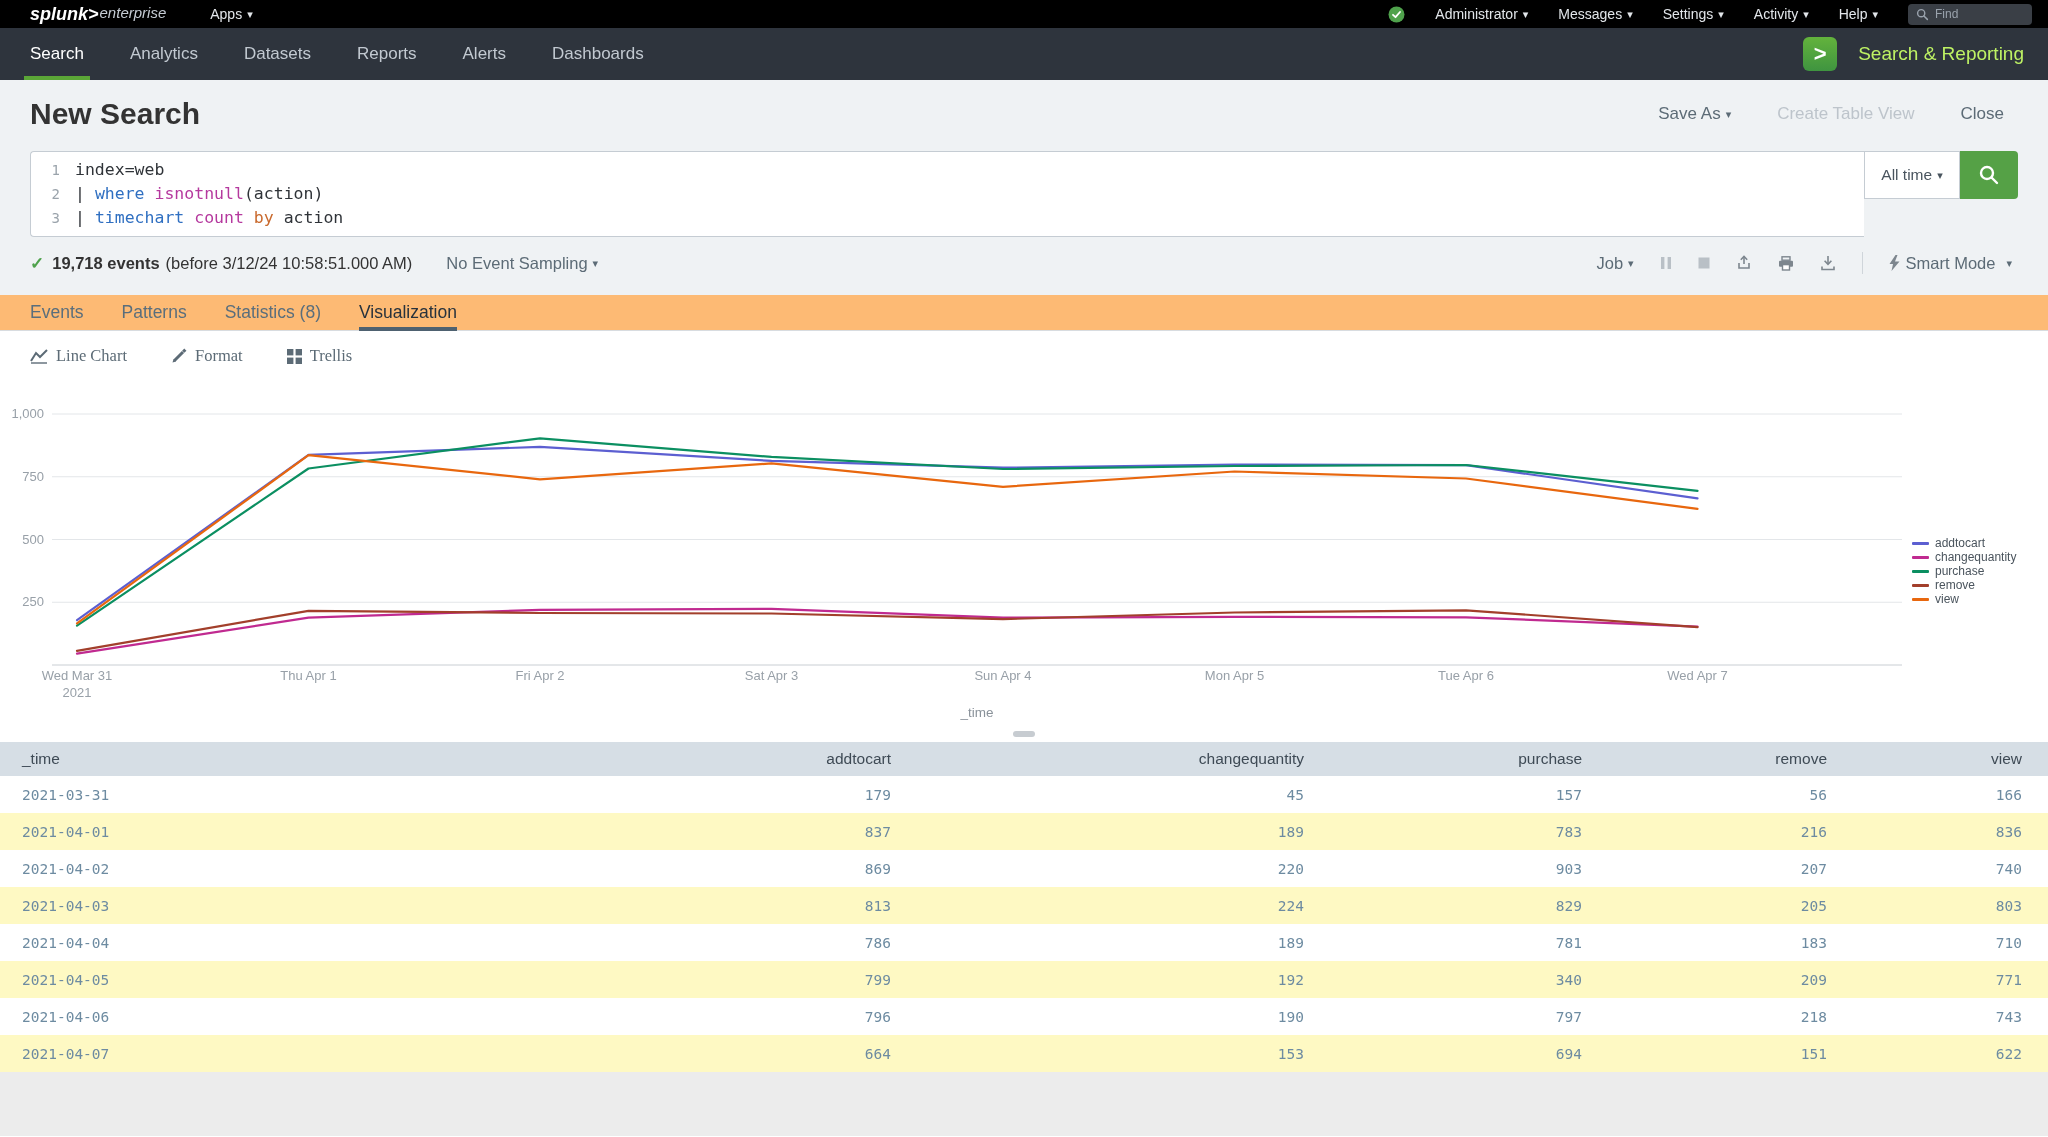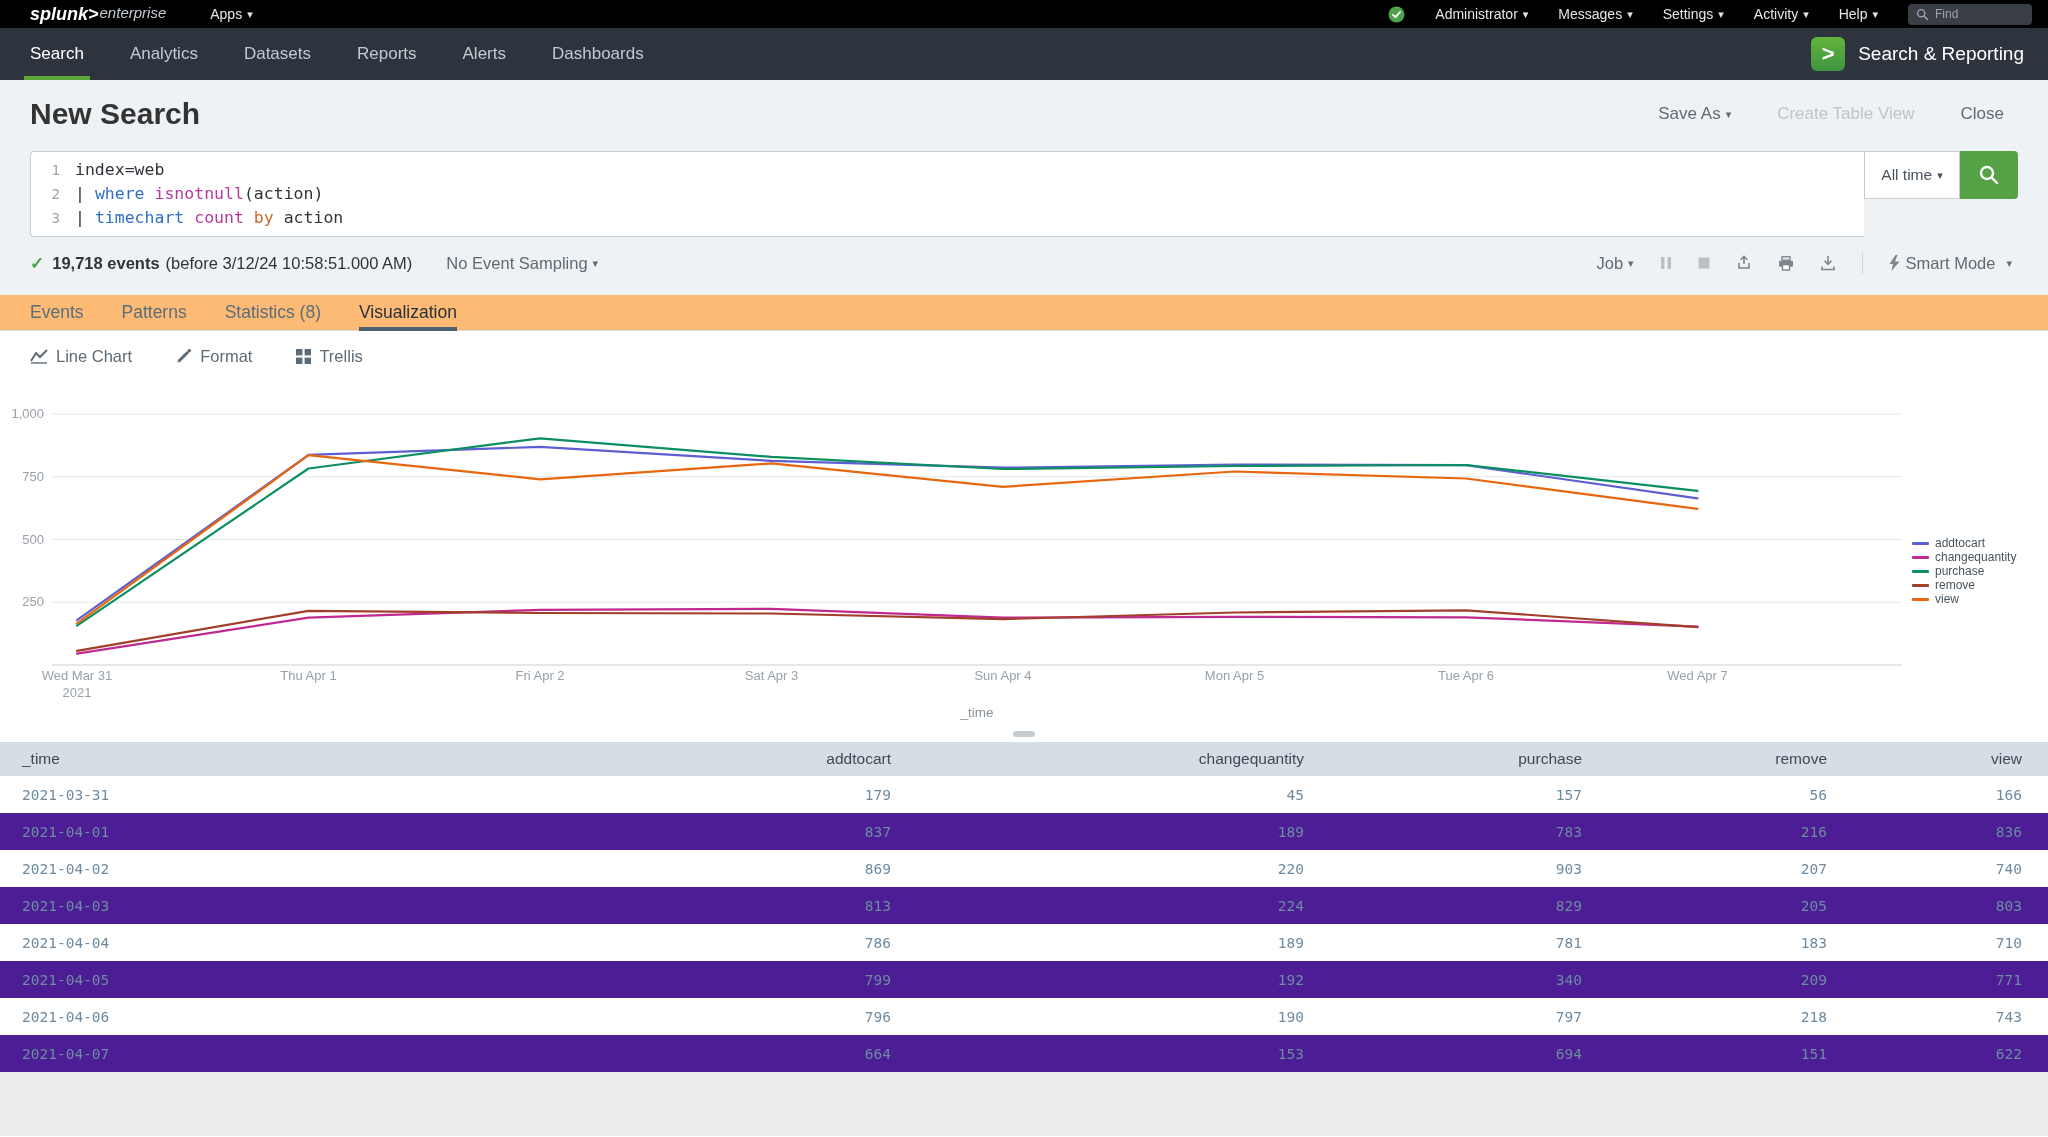--- a/index.html
+++ b/index.html
@@ -20,21 +20,21 @@
   .find-box input::placeholder{color:#9aa3ad;}
 
   
   .appbar{height:52px;background:#2e343d;display:flex;padding:0 24px 0 30px;}
   .app-nav{display:flex;}
   .app-tab{display:flex;align-items:center;margin-right:46px;color:#c2c9d1;font-size:17px;position:relative;cursor:pointer;}
   .app-tab.active{color:#fff;}
   .app-tab.active::after{content:"";position:absolute;left:-6px;right:-6px;bottom:0;height:4px;background:#5ba637;}
   .app-right{margin-left:auto;display:flex;align-items:center;gap:13px;cursor:pointer;}
   .app-icon{width:34px;height:34px;border-radius:6px;background:linear-gradient(180deg,#63b33c,#3f9440);color:#fff;font-weight:700;font-size:22px;display:flex;align-items:center;justify-content:center;}
-  .app-name{color:#ffffff;font-size:19px;}
+  .app-name{color:#bef264;font-size:19px;margin-left:8px;}
 
   
   .header-band{background:#eff2f4;padding:16px 30px 0 30px;height:215px;}
   .header-row{display:flex;align-items:center;}
   .page-title{font-size:30px;font-weight:700;color:#333;line-height:36px;}
   .header-actions{margin-left:auto;display:flex;align-items:center;gap:46px;font-size:17px;color:#5c6b76;padding-right:14px;}
   .action{cursor:pointer;display:flex;align-items:center;}
   .action.disabled{color:#bdc4cb;cursor:default;}
 
   .search-row{display:flex;align-items:flex-start;margin-top:19px;}
@@ -58,40 +58,40 @@
   .vsep{width:1px;height:22px;background:#cfd5da;}
   .smart-mode{display:flex;align-items:center;gap:6px;cursor:pointer;}
 
   
   .result-tabs{display:flex;align-items:stretch;height:36px;padding:0 30px;background:#fdba74;border-bottom:1px solid #d8dce0;}
   .result-tab{display:flex;align-items:center;margin-right:38px;font-size:17.5px;color:#5a6e7c;position:relative;cursor:pointer;}
   .result-tab.active{color:#28323c;cursor:default;}
   .result-tab.active::after{content:"";position:absolute;left:0;right:0;bottom:-1px;height:4px;background:#4e6170;}
 
   
-  .viz-toolbar{display:flex;align-items:center;height:50px;padding:0 30px;gap:44px;background:#fff;}
+  .viz-toolbar{display:flex;align-items:center;height:50px;padding:0 30px;gap:44px;background:#fff;font-family:Liberation Serif, serif;}
   .viz-btn{display:flex;align-items:center;gap:8px;font-size:16.5px;color:#5c6b76;cursor:pointer;}
 
   
   .chart-section{position:relative;height:361px;background:#fff;}
   svg.chart{display:block;}
   svg text{font-family:"Liberation Sans",sans-serif;}
   .chart-legend{position:absolute;left:1912px;top:155px;}
   .legend-item{display:flex;align-items:center;height:14px;cursor:pointer;}
   .legend-swatch{width:17px;height:3px;border-radius:1px;margin-right:6px;flex:none;}
   .legend-label{font-size:12px;color:#4a545d;white-space:nowrap;}
   .resize-handle{position:absolute;left:1013px;top:350px;width:22px;height:6px;border-radius:3px;background:#c7ccd1;cursor:row-resize;}
 
   
   .results{width:2048px;border-collapse:collapse;table-layout:fixed;}
   .results thead th{background:#d6dee5;height:34px;font-weight:400;font-size:15.5px;color:#3e4a55;cursor:pointer;}
   .results th.col-time,.results td.col-time{text-align:left;padding-left:22px;}
   .results th.col-num,.results td.col-num{text-align:right;padding-right:26px;}
   .results td{height:37px;font-family:"DejaVu Sans Mono","Liberation Mono",monospace;font-size:14.5px;color:#6d8ba1;cursor:pointer;}
-  .results tr.even{background:#4c1d95;}
+  .results tr.even{background:#fef9c3;}
   .page-footer{height:64px;background:#ececec;}
 </style>
 </head>
 <body>
 
 <div class="topbar">
   <div class="logo">
     <span class="brand">splunk</span>
     <span class="gt">&gt;</span>
     <span class="product">enterprise</span>

